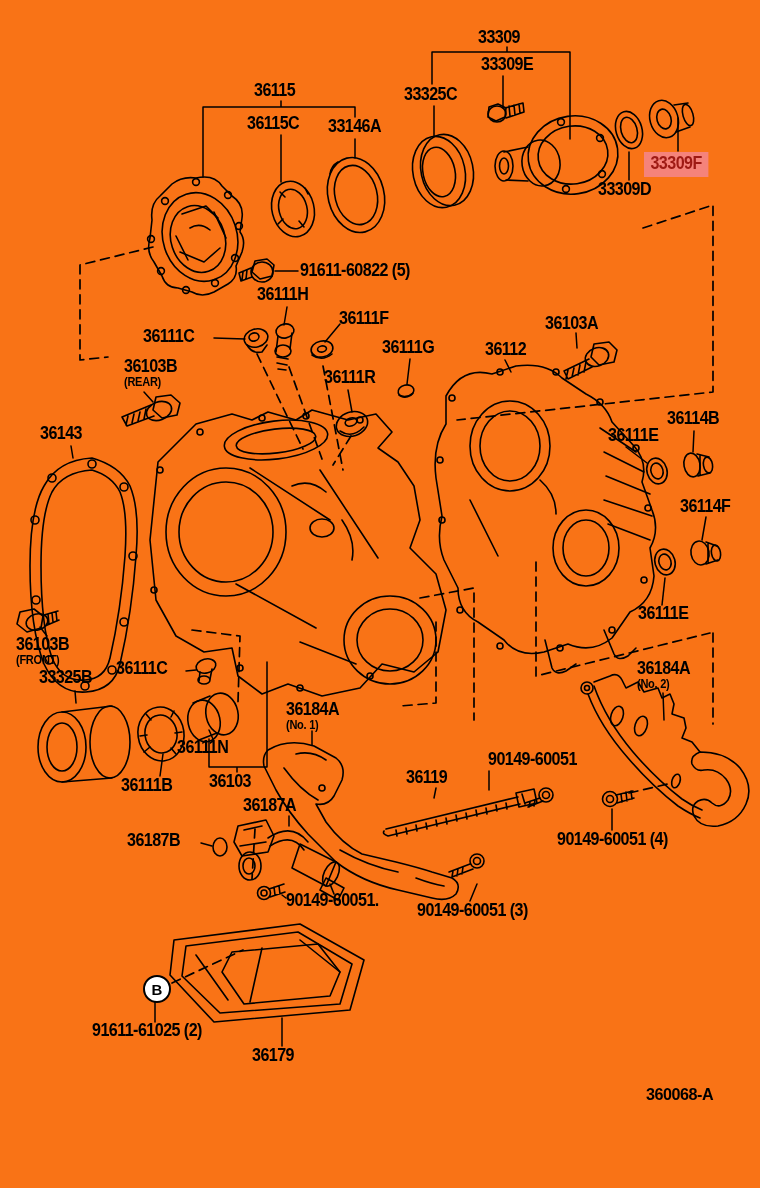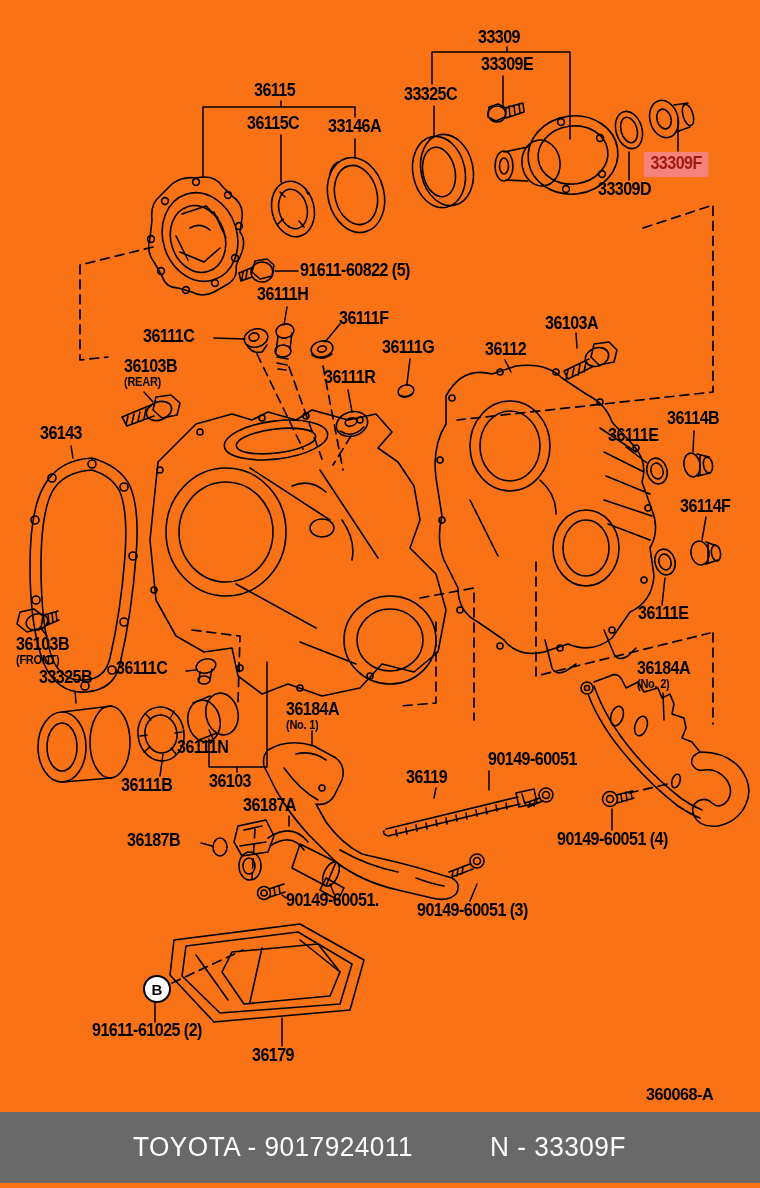--- a/index.html
+++ b/index.html
@@ -416,18 +416,14 @@
       <div class="part-label" style="left: 286px; top: 892px;"><span>90149-60051.</span></div>
       <div class="part-label" style="left: 417px; top: 902px;"><span>90149-60051 (3)</span></div>
       <div class="part-label" style="left: 92px; top: 1022px;"><span>91611-61025 (2)</span></div>
       <div class="part-label" style="left: 252px; top: 1047px;"><span>36179</span></div>
     </div>
 
 <div class="callout-b" style="left: 143px; top: 975px;">B</div>
 
 <div id="ref-code" style="left:646px;top:1085px">360068-A</div>
 
-<div id="footer-bar">
-  <span id="footer-left" class="ftext">TOYOTA - 9017924011</span>
-  <span id="footer-right" class="ftext">N - 33309F</span>
+
 </div>
 
-</div>
-
 </body></html>

